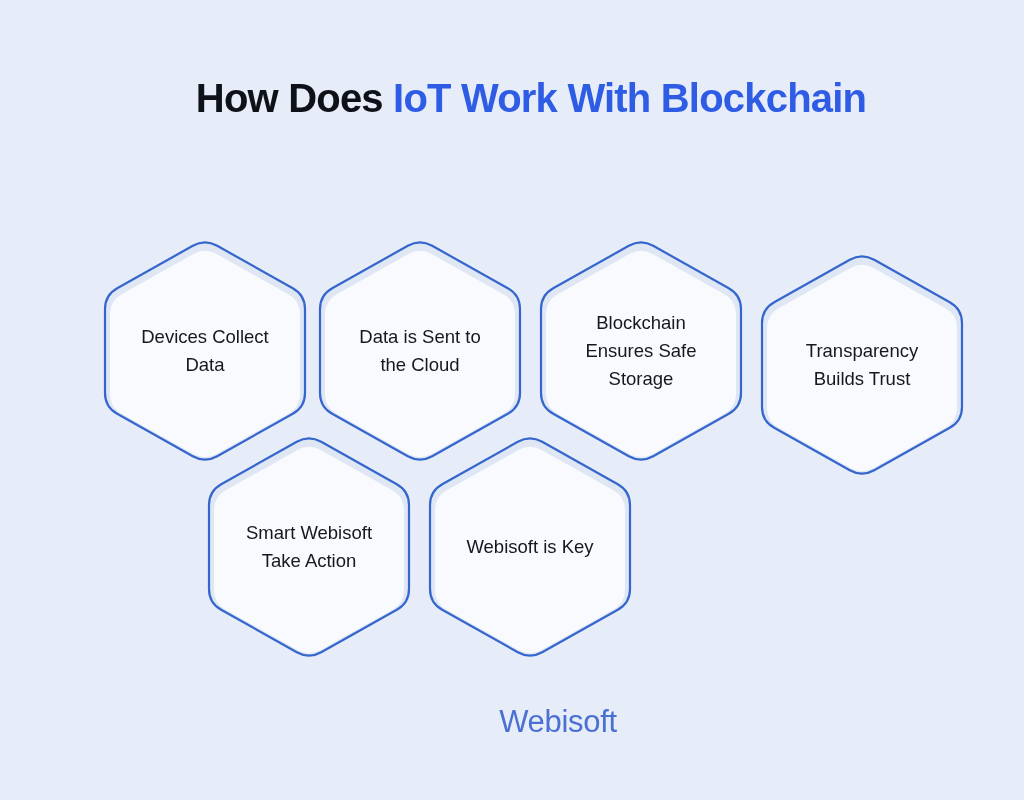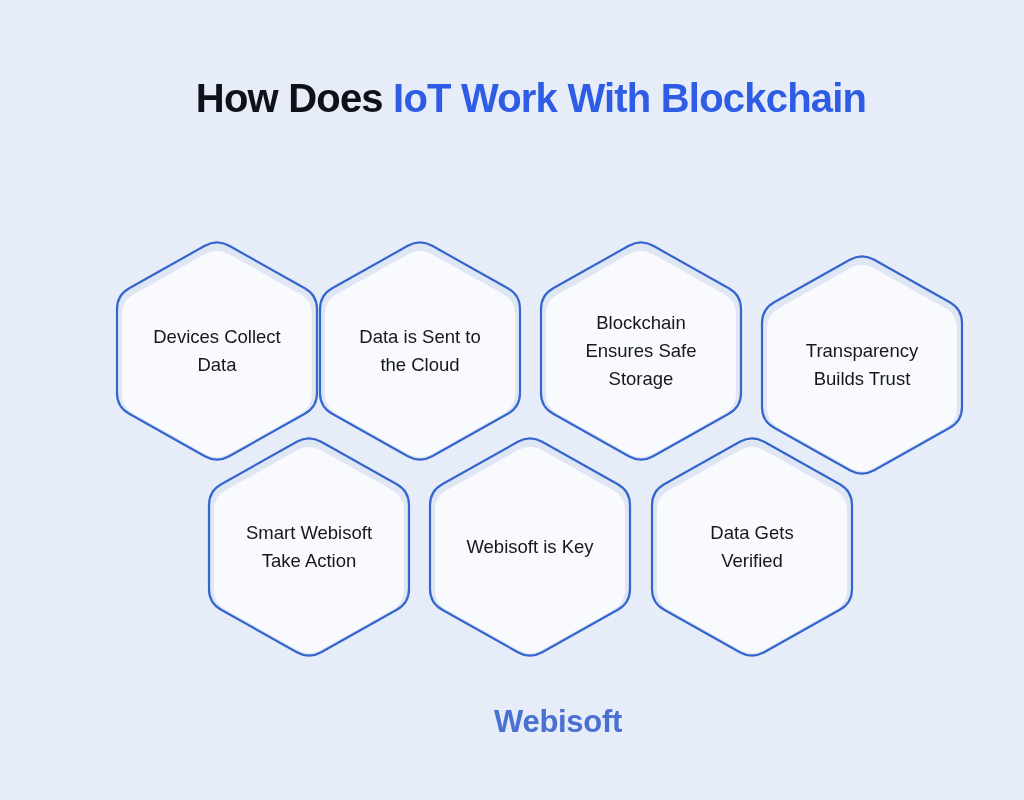--- a/index.html
+++ b/index.html
@@ -62,36 +62,36 @@
     text-align: center;
     font-size: 18.5px;
     font-weight: 500;
     line-height: 1.5;
     color: #16181e;
     white-space: pre-line;
     padding: 0 14px;
     box-sizing: border-box;
   }
   
-  .hex-1 { left: 96px;  top: 237px; }
+  .hex-1 { left: 84px;  top: 237px; }
   .hex-2 { left: 299px; top: 237px; }
   .hex-3 { left: 520px; top: 237px; }
   .hex-4 { left: 741px; top: 251px; }
   
   .hex-5 { left: 188px; top: 433px; }
   .hex-6 { left: 409px; top: 433px; }
   .hex-7 { left: 631px; top: 433px; }
 
   .footer {
     position: absolute;
     top: 704px;
     left: 50%;
     transform: translateX(-50%) translateX(27px);
     font-size: 31px;
-    font-weight: 700;
+    font-weight: 400;
     letter-spacing: -0.3px;
     color: #4a70d2;
   }
 </style>
 </head>
 <body>
 
 <div class="page">
 
   <h1 class="title"><span>How Does </span><span class="hl">IoT Work With Blockchain</span></h1>
@@ -143,24 +143,16 @@
   </div>
 
   <div class="hex hex-6">
     <svg class="hex-svg" viewBox="-2 -2 204 228" aria-hidden="true">
       <path class="hex-outer" d="M 87.8 6.8 Q 100 0 112.2 6.8 L 187.8 49.2 Q 200 56 200 70 L 200 154 Q 200 168 187.8 174.8 L 112.2 217.2 Q 100 224 87.8 217.2 L 12.2 174.8 Q 0 168 0 154 L 0 70 Q 0 56 12.2 49.2 Z"></path>
       <path class="hex-inner" transform="translate(5,8.6) scale(0.95)" d="M 87.8 6.8 Q 100 0 112.2 6.8 L 187.8 49.2 Q 200 56 200 70 L 200 154 Q 200 168 187.8 174.8 L 112.2 217.2 Q 100 224 87.8 217.2 L 12.2 174.8 Q 0 168 0 154 L 0 70 Q 0 56 12.2 49.2 Z"></path>
     </svg>
     <div class="hex-label">Webisoft is Key</div>
   </div>
 
-  <div class="hex hex-7">
-    <svg class="hex-svg" viewBox="-2 -2 204 228" aria-hidden="true">
-      <path class="hex-outer" d="M 87.8 6.8 Q 100 0 112.2 6.8 L 187.8 49.2 Q 200 56 200 70 L 200 154 Q 200 168 187.8 174.8 L 112.2 217.2 Q 100 224 87.8 217.2 L 12.2 174.8 Q 0 168 0 154 L 0 70 Q 0 56 12.2 49.2 Z"></path>
-      <path class="hex-inner" transform="translate(5,8.6) scale(0.95)" d="M 87.8 6.8 Q 100 0 112.2 6.8 L 187.8 49.2 Q 200 56 200 70 L 200 154 Q 200 168 187.8 174.8 L 112.2 217.2 Q 100 224 87.8 217.2 L 12.2 174.8 Q 0 168 0 154 L 0 70 Q 0 56 12.2 49.2 Z"></path>
-    </svg>
-    <div class="hex-label">Data Gets
-Verified</div>
-  </div>
 
   <div class="footer">Webisoft</div>
 
 </div>
 
 </body></html>

